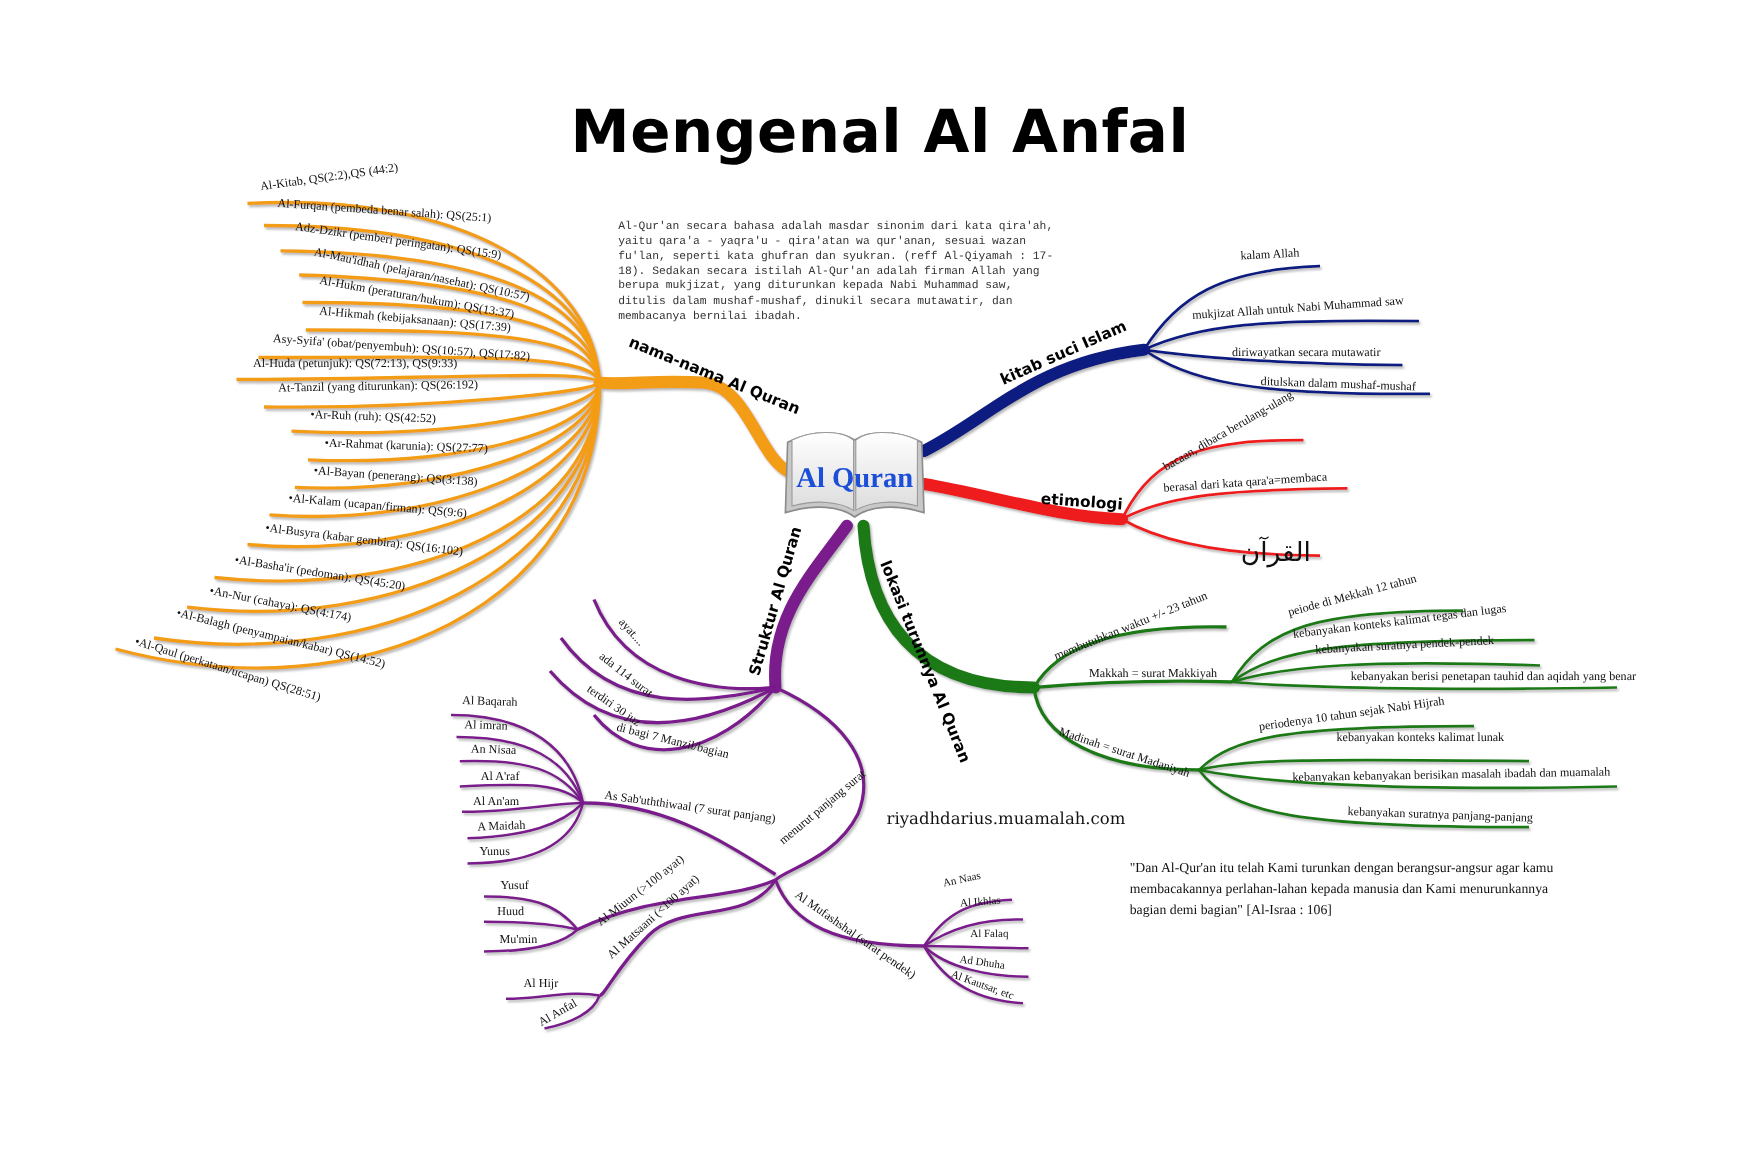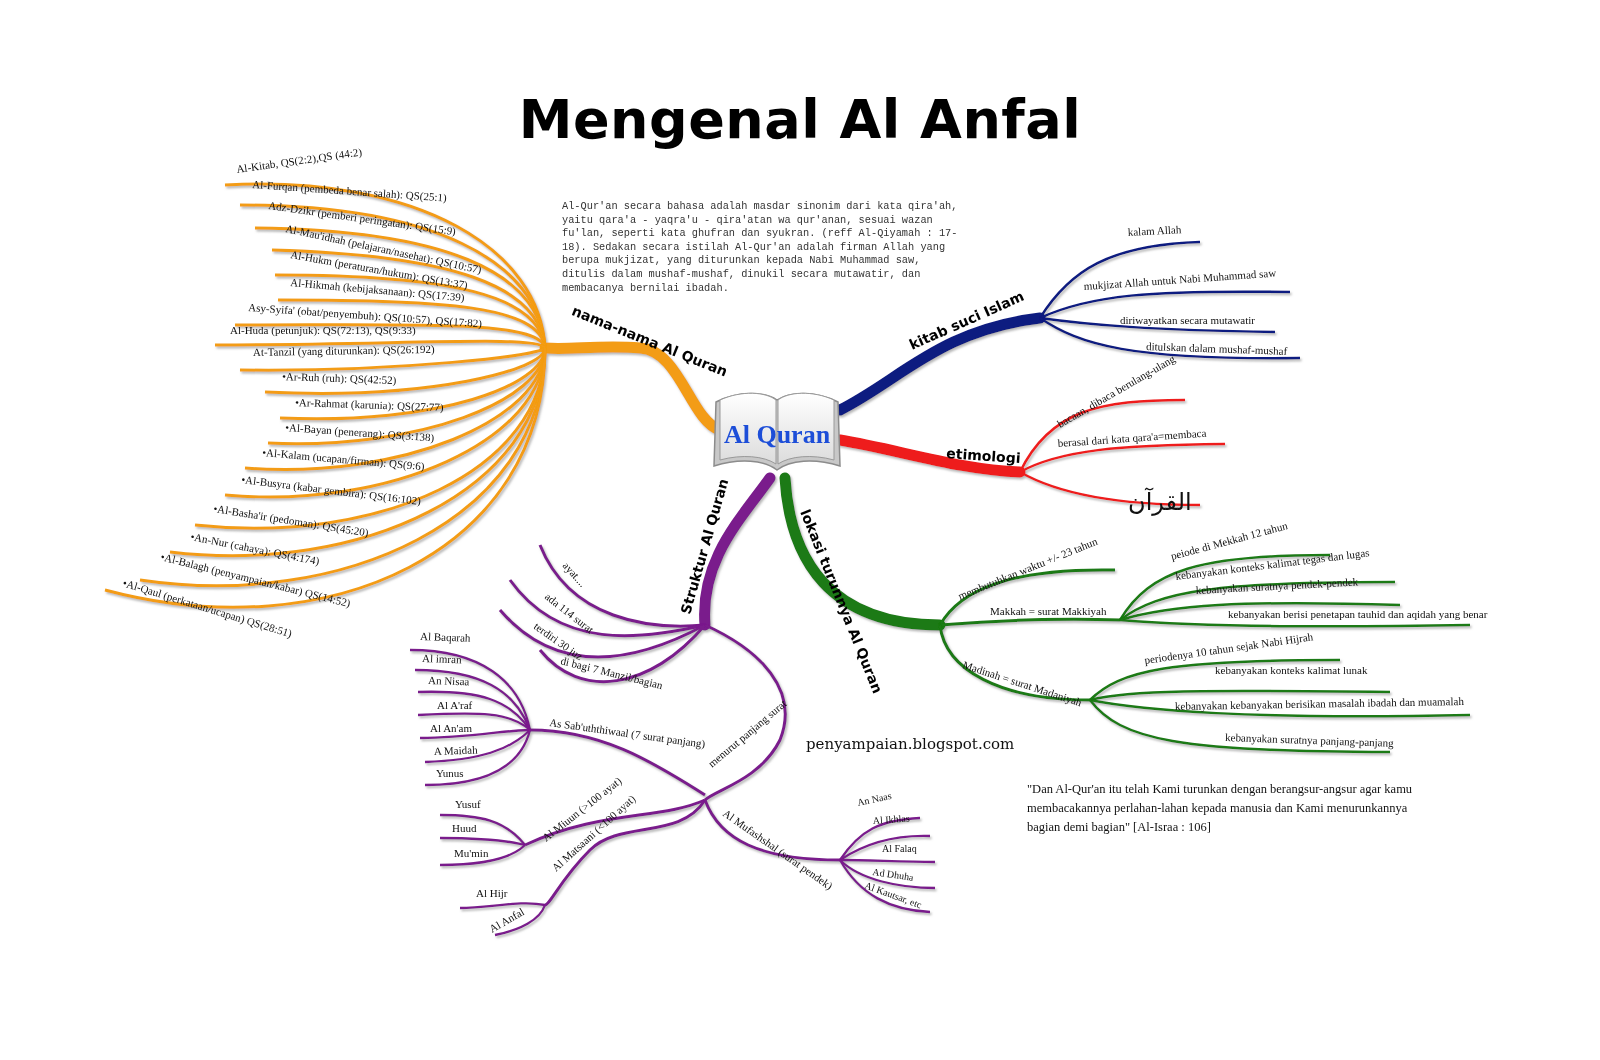--- a/index.html
+++ b/index.html
@@ -212,14 +212,14 @@
       </linearGradient>
     </defs>
     <path d="M6,14 C30,2 55,4 67,12 C79,4 104,2 128,14 L130,78 C104,70 80,72 67,82 C54,72 30,70 4,78 Z" fill="#c8c8c8" stroke="#8c8c8c" stroke-width="1.5"></path>
     <path d="M10,12 C32,2 56,4 66,12 L66,76 C54,68 32,66 10,72 Z" fill="url(#pg)" stroke="#999" stroke-width="1"></path>
     <path d="M124,12 C102,2 78,4 68,12 L68,76 C80,68 102,66 124,72 Z" fill="url(#pg)" stroke="#999" stroke-width="1"></path>
   </svg>
   <div class="center-label">Al Quran</div>
 </div>
 
 <div class="arabic">القرآن</div>
-<div class="blog">penyampaian.blogspot.com</div>
+<div class="blog">riyadhdarius.muamalah.com</div>
 <div class="quote">"Dan Al-Qur'an itu telah Kami turunkan dengan berangsur-angsur agar kamu membacakannya perlahan-lahan kepada manusia dan Kami menurunkannya bagian demi bagian" [Al-Israa : 106]</div>
 
 </body></html>

